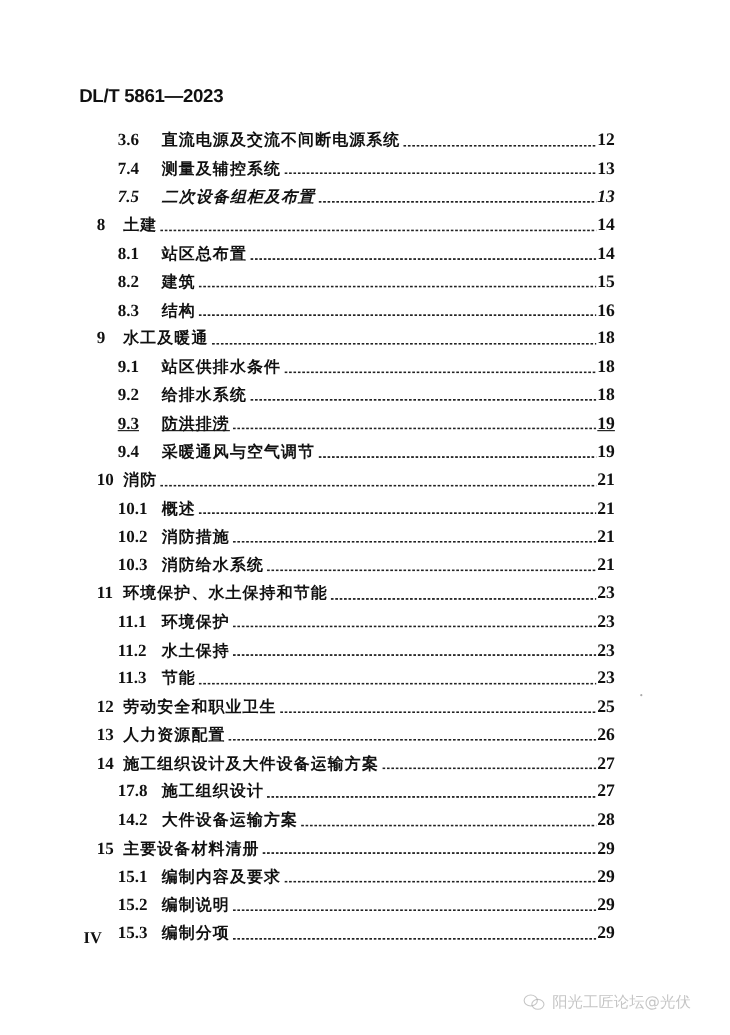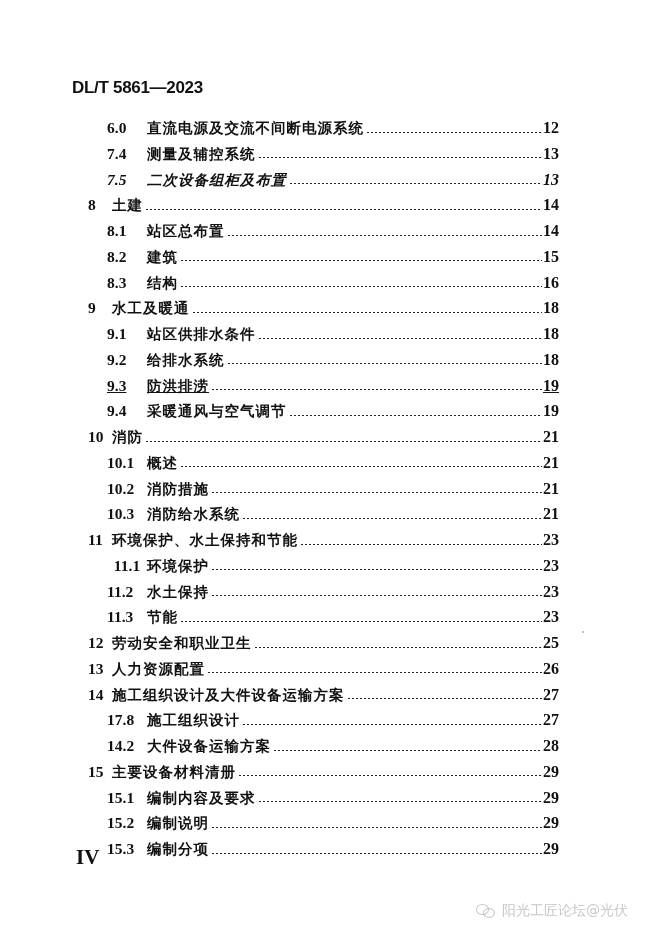--- a/index.html
+++ b/index.html
@@ -22,39 +22,39 @@
   .chapter .num { width:24px; }
   .section .num { width:40px; }
   .title { font-weight:bold; font-family:"DejaVu Sans","Liberation Sans",sans-serif; font-size:14.5px; letter-spacing:1px; }
   .leader {
     flex:1; margin:0 1px 0 2px; height:3px; align-self:center; margin-top:8px;
     background-image:radial-gradient(circle, #222 0.9px, transparent 1.1px);
     background-size:4px 3px; background-repeat:repeat-x; background-position:left center;
   }
   .page { font-weight:bold; font-family:"Liberation Serif","DejaVu Serif",serif; font-size:16px; }
   .footer-roman {
-    position:absolute; left:76px; top:845px; font-size:21px; font-weight:bold;
+    position:absolute; left:76px; top:845px; font-size:15px; font-weight:bold;
     font-family:"Liberation Serif","DejaVu Serif",serif;
   }
   .watermark {
     position:absolute; left:476px; top:902px; display:flex; align-items:center; gap:6px;
     color:rgba(150,150,150,0.55); font-size:14px; font-family:"DejaVu Sans",sans-serif;
   }
   .wm-icon { width:20px; height:16px; position:relative; }
   .wm-icon span { position:absolute; border:1.5px solid rgba(160,160,160,0.6); border-radius:50%; }
   .speck { position:absolute; left:582px; top:631px; width:2px; height:2px; background:#aaa; border-radius:50%; }
 </style>
 </head>
 <body>
 
 <div class="header">DL/T 5861—2023</div>
 
 <div class="toc" id="toc">
     <div class="row section" style="top: 0px;">
-      <span class="num">6.0</span>
+      <span class="num">3.6</span>
       <span class="title">直流电源及交流不间断电源系统</span>
       <span class="leader"></span>
       <span class="page">12</span>
     </div>
     <div class="row section" style="top: 25.75px;">
       <span class="num">7.4</span>
       <span class="title">测量及辅控系统</span>
       <span class="leader"></span>
       <span class="page">13</span>
     </div>
@@ -141,21 +141,21 @@
       <span class="title">消防给水系统</span>
       <span class="leader"></span>
       <span class="page">21</span>
     </div>
     <div class="row chapter" style="top: 412px;">
       <span class="num">11</span>
       <span class="title">环境保护、水土保持和节能</span>
       <span class="leader"></span>
       <span class="page">23</span>
     </div>
-    <div class="row section" style="top: 437.75px; text-align: center;">
+    <div class="row section" style="top: 437.75px;">
       <span class="num">11.1</span>
       <span class="title">环境保护</span>
       <span class="leader"></span>
       <span class="page">23</span>
     </div>
     <div class="row section" style="top: 463.5px;">
       <span class="num">11.2</span>
       <span class="title">水土保持</span>
       <span class="leader"></span>
       <span class="page">23</span>

